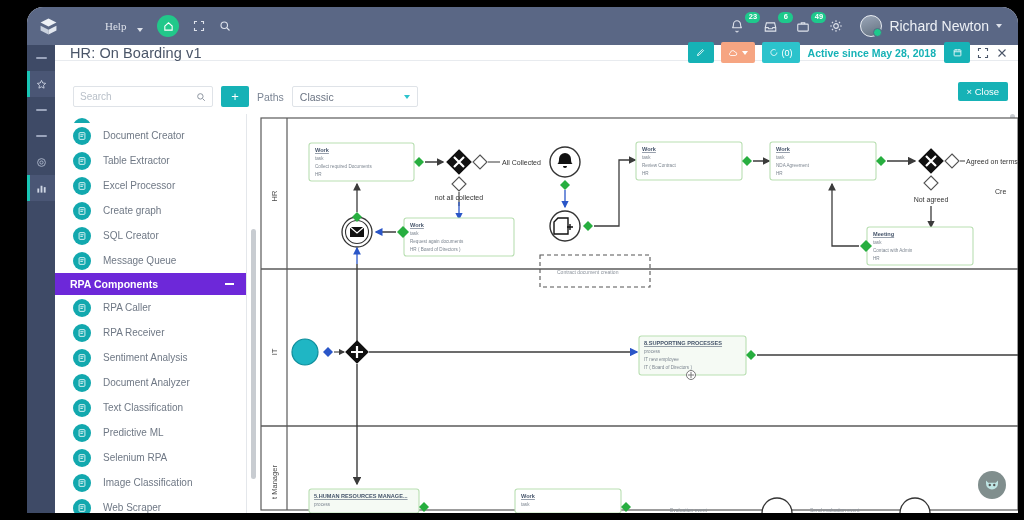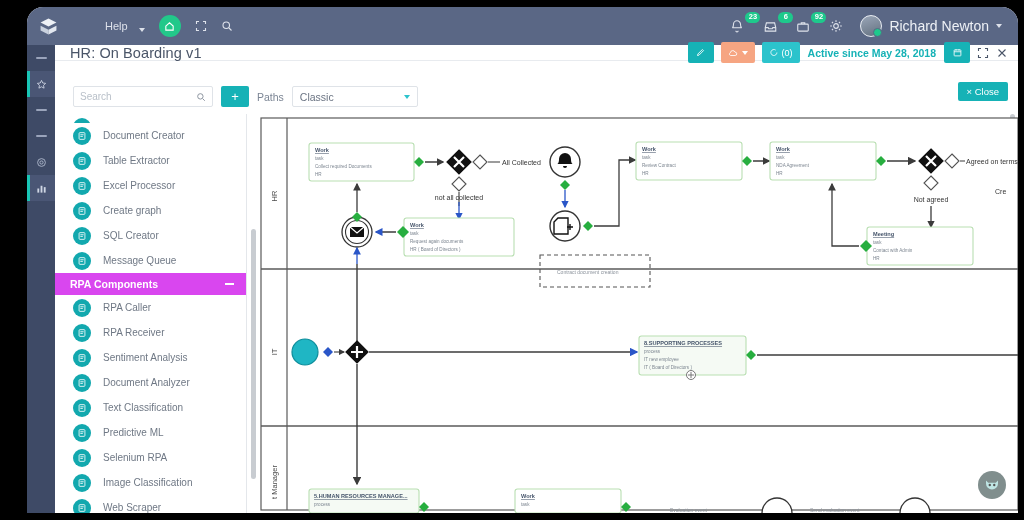--- a/index.html
+++ b/index.html
@@ -26,21 +26,21 @@
     width: 42px; display: flex; justify-content: center; align-items: center;
   }
   .logo svg { display:block; }
   .nav-left { display: flex; align-items: center; gap: 14px; padding-left: 6px; }
   .nav-icon {
     color: #dfe3ec; display: flex; align-items: center; justify-content: center;
     cursor: pointer;
   }
   .hamburger { width: 16px; }
   .hamburger i { display:block; height:2px; background:#e4e8f0; margin:3px 0; border-radius:1px; }
-  .help { font-size: 11px; color: #dde1ea; display:flex; align-items:flex-end; gap:11px; }
+  .help { font-size: 11px; color: #dde1ea; display:flex; align-items:flex-end; gap:11px;font-family:Liberation Serif, serif; }
   .caret-d { width:0;height:0;border-left:3.5px solid transparent;border-right:3.5px solid transparent;border-top:4px solid #dde1ea; }
   .home-btn {
     width: 22px; height: 22px; border-radius: 50%;
     background: #22c88a; display:flex; align-items:center; justify-content:center;
   }
   .nav-right {
     margin-left: auto; display: flex; align-items: center; gap: 17px; padding-right: 16px;
   }
   .badge-wrap { position: relative; width: 16px; height: 18px; }
   .badge {
@@ -129,21 +129,21 @@
     position:absolute; left:28px; top:107px; width:192px; height:399px;
     background:#fff; border-right:1px solid #e4e7eb; overflow:hidden;
   }
   .pal-item { height:25px; display:flex; align-items:center; gap:12px; padding-left:18px; cursor:pointer; }
   .pal-ico {
     width:18px; height:18px; border-radius:50%; background:#12a8ae;
     display:flex; align-items:center; justify-content:center; flex:0 0 18px;
   }
   .pal-label { font-size:10px; color:#6f7885; }
   .pal-section {
-    height:22px; background:#d946ef; display:flex; align-items:center;
+    height:22px; background:#6d28d9; display:flex; align-items:center;
     justify-content:space-between; padding:0 12px 0 15px;
   }
   .pal-section span { font-size:10.5px; color:#fff; font-weight:bold; }
   .pal-minus { width:9px; height:2px; background:#fff; }
   .pal-partial { height:9px; overflow:hidden; }
 
   
   .canvas {
     position:absolute; left:220px; top:107px; width:771px; height:399px;
     background:#fff; overflow:hidden;
@@ -223,21 +223,21 @@
         <svg width="15" height="14" viewBox="0 0 24 24" fill="none" stroke="#dfe3ec" stroke-width="1.9" style="margin-top:3px">
           <path d="M3 13h5l1 2h6l1-2h5M3 13l2-8h14l2 8v6H3z"></path>
         </svg>
         <div class="badge">6</div>
       </div>
       <div class="badge-wrap">
         <svg width="14" height="14" viewBox="0 0 24 24" fill="none" stroke="#dfe3ec" stroke-width="1.9" style="margin-top:3px">
           <rect x="3" y="7" width="18" height="12" rx="1.5"></rect>
             <path d="M9 7V5h6v2"></path>
         </svg>
-        <div class="badge">92</div>
+        <div class="badge">49</div>
       </div>
       <div class="nav-icon">
         <svg width="14" height="14" viewBox="0 0 24 24" fill="none" stroke="#dfe3ec" stroke-width="1.9">
           <circle cx="12" cy="12" r="4"></circle>
           <path d="M12 2v3M12 19v3M2 12h3M19 12h3M5 5l2 2M17 17l2 2M19 5l-2 2M7 17l-2 2"></path>
         </svg>
       </div>
       <div class="user">
         <div class="avatar"></div>
         <span class="username">Richard Newton</span>

